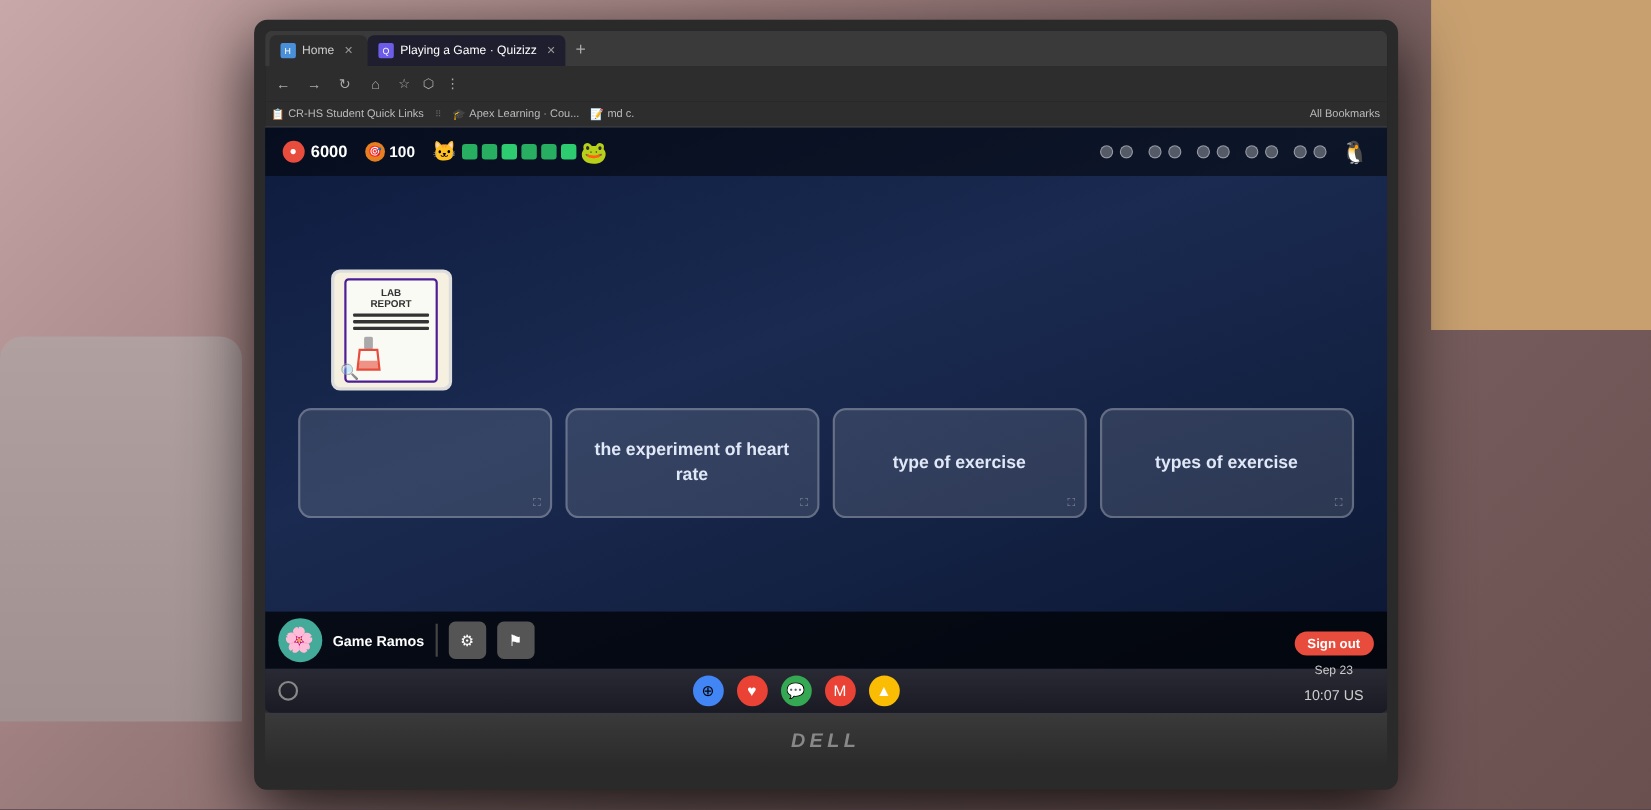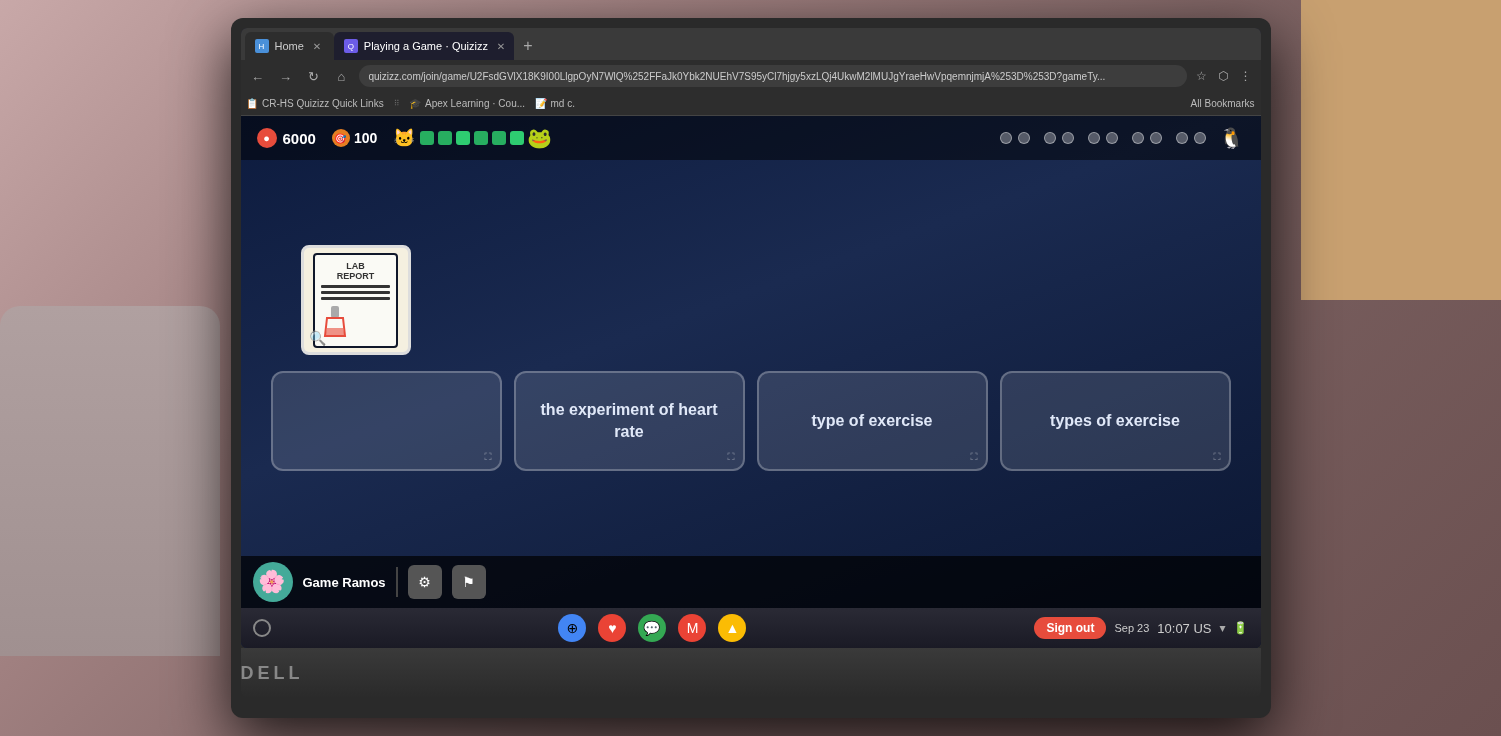--- a/index.html
+++ b/index.html
@@ -315,21 +315,21 @@
       justify-content: center;
       flex-shrink: 0;
       position: relative;
       border: 3px solid #ddd;
     }
 
     .lab-report-inner {
       width: 85px;
       height: 95px;
       background: #fafaf5;
-      border: 2px solid #0f172a;
+      border: 2px solid #4c1d95;
       border-radius: 4px;
       padding: 6px;
       position: relative;
     }
 
     .lab-lines {
       display: flex;
       flex-direction: column;
       gap: 3px;
       margin-bottom: 6px;
@@ -495,20 +495,21 @@
       align-items: center;
       justify-content: center;
       font-size: 14px;
       cursor: pointer;
     }
 
     .taskbar-right {
       display: flex;
       align-items: center;
       gap: 8px;
+      flex-direction: column;
     }
 
     .sign-out-btn {
       background: #e74c3c;
       color: white;
       padding: 4px 12px;
       border-radius: 14px;
       font-size: 12px;
       font-weight: bold;
       cursor: pointer;
@@ -523,21 +524,23 @@
       color: #ccc;
       font-size: 13px;
     }
 
     
     .laptop-base {
       height: 50px;
       background: linear-gradient(180deg, #3a3a3a 0%, #2a2a2a 100%);
       display: flex;
       align-items: center;
+      justify-content: center;
       border-radius: 0 0 8px 8px;
+      font-style: italic;
     }
 
     .dell-logo {
       color: #888;
       font-size: 18px;
       font-weight: bold;
       letter-spacing: 4px;
     }
 
     
@@ -599,34 +602,31 @@
           <span class="tab-close">✕</span>
         </div>
         <div class="new-tab-btn">+</div>
       </div>
 
       <div class="address-bar-row">
         <div class="nav-btn">←</div>
         <div class="nav-btn">→</div>
         <div class="nav-btn">↻</div>
         <div class="nav-btn">⌂</div>
-        <div class="address-input">
-          <span>quizizz.com/join/game/U2FsdGVlX18K9I00LlgpOyN7WlQ%252FFaJk0Ybk2NUEhV7S95yCl7hjgy5xzLQj4UkwM2lMUJgYraeHwVpqemnjmjA%253D%253D?gameTy...</span>
-        </div>
         <div class="address-icons">
           <div class="addr-icon">☆</div>
           <div class="addr-icon">⬡</div>
           <div class="addr-icon">⋮</div>
         </div>
       </div>
 
       <div class="bookmarks-bar">
         <div class="bookmark-item">
           <span>📋</span>
-          <span>CR-HS Quizizz Quick Links</span>
+          <span>CR-HS Student Quick Links</span>
         </div>
         <span style="color:#666;font-size:8px;">⠿</span>
         <div class="bookmark-item">
           <span>🎓</span>
           <span>Apex Learning · Cou...</span>
         </div>
         <div class="bookmark-item">
           <span>📝</span>
           <span>md c.</span>
         </div>

